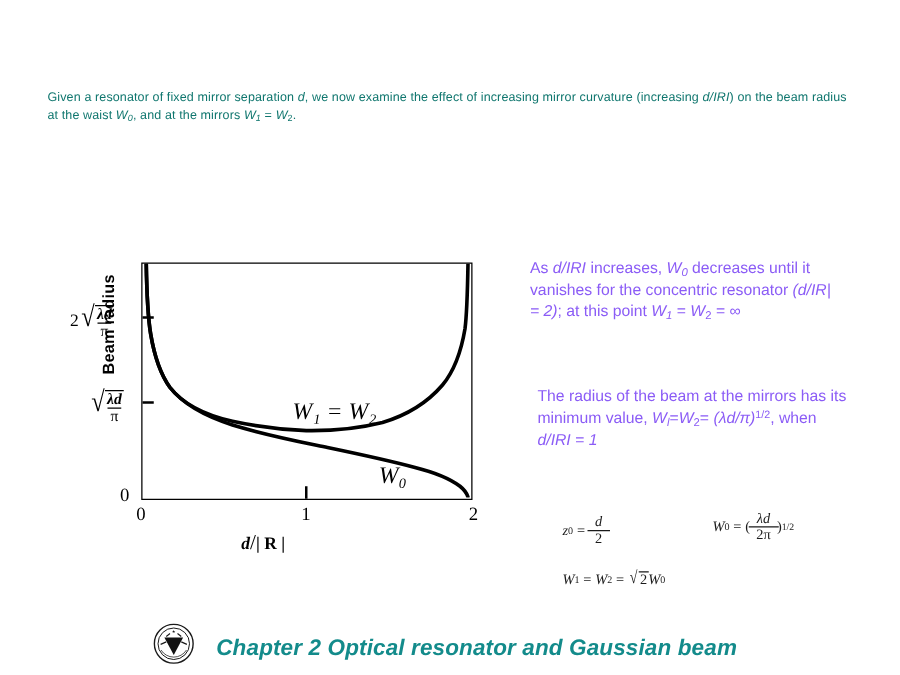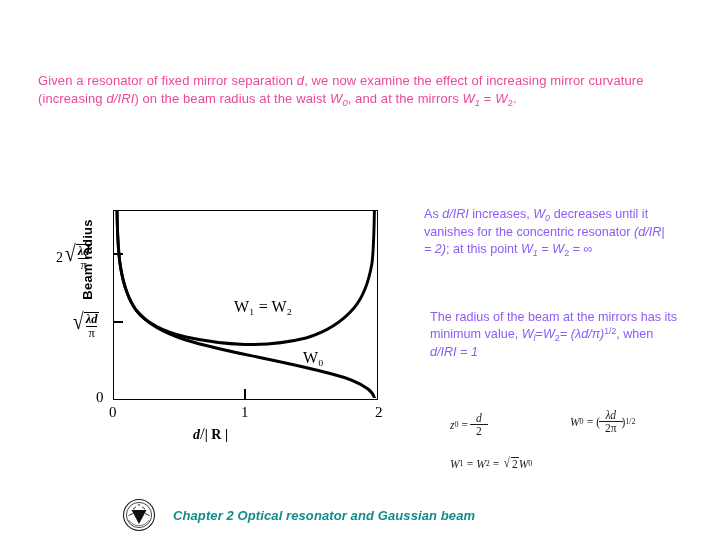--- a/index.html
+++ b/index.html
@@ -15,23 +15,23 @@
     overflow: hidden;
     position: relative;
   }
 
   
   #intro-paragraph {
     position: absolute;
     left: 38px;
     top: 72px;
     width: 640px;
-    font-size: 13px;
+    font-size: 10px;
     line-height: 1.42;
-    color: #ec4899;
+    color: #0f766e;
     letter-spacing: 0.1px;
   }
   .it { font-style: italic; }
   .sub { font-size: 0.72em; vertical-align: -0.28em; font-style: italic; }
   .subn { font-size: 0.72em; vertical-align: -0.28em; }
   .sup { font-size: 0.68em; vertical-align: 0.46em; }
 
   
   #figure-block {
     position: absolute;
@@ -130,22 +130,24 @@
     top: 228px;
     font-size: 14px;
     font-weight: bold;
     font-family: Liberation Serif, serif;
   }
   #x-axis-title .slash { font-weight: normal; font-size: 17px; }
   
   .curve-label {
     position: absolute;
     font-family: "Liberation Serif", serif;
-    font-size: 16px;
+    font-style: italic;
+    font-size: 19px;
     white-space: nowrap;
+    margin-top: 21px;
   }
   #label-w1w2 { left: 196px; top: 102px; }
   #label-w0 { left: 265px; top: 153px; }
 
   
   .side-note {
     position: absolute;
     font-size: 12.6px;
     line-height: 1.38;
     color: #8b5cf6;
@@ -192,21 +194,21 @@
     position: absolute;
     left: 122px;
     top: 498px;
     width: 34px;
     height: 34px;
   }
   #footer-caption {
     position: absolute;
     left: 173px;
     top: 508px;
-    font-size: 13px;
+    font-size: 18px;
     font-weight: bold;
     font-style: italic;
     color: #138b8b;
     letter-spacing: 0.1px;
   }
 </style>
 </head>
 <body>
 
 <div id="intro-paragraph">

